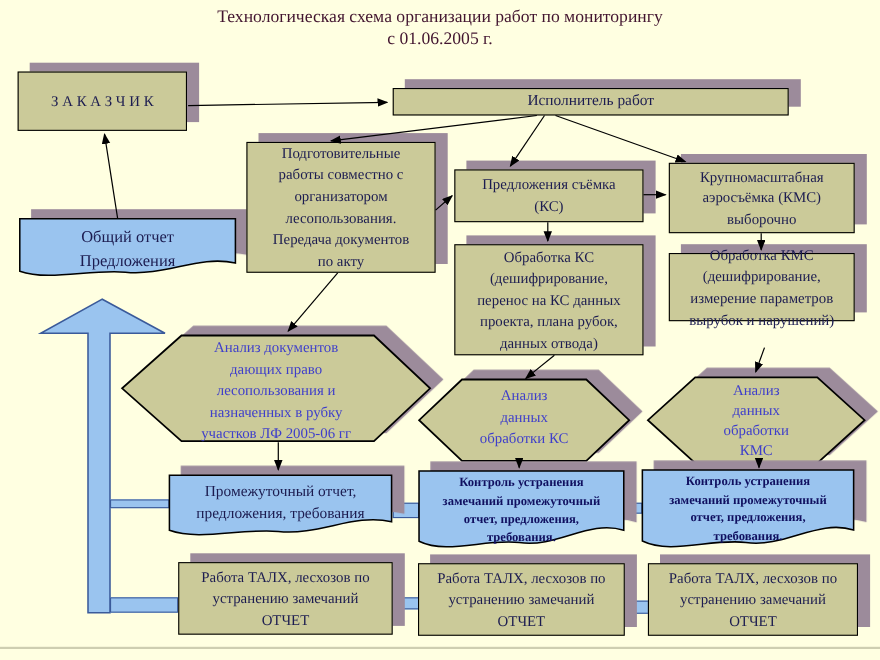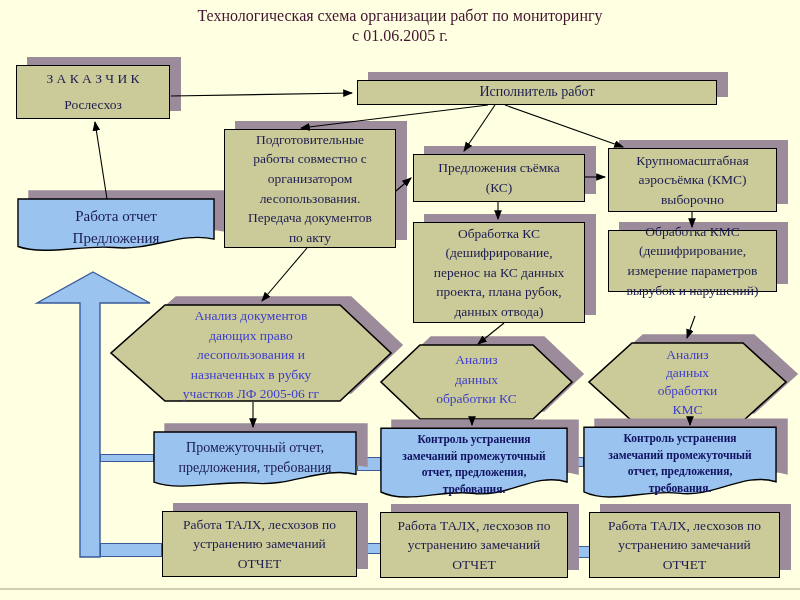--- a/index.html
+++ b/index.html
@@ -79,33 +79,32 @@
   <div class="blue-bar" style="left:100px;top:454px;width:54px;height:8px"></div>
   <div class="blue-bar" style="left:100px;top:543px;width:62px;height:14px"></div>
   <div class="blue-bar" style="left:357px;top:457px;width:24px;height:14px"></div>
   <div class="blue-bar" style="left:568px;top:457px;width:16px;height:10px"></div>
   <div class="blue-bar" style="left:357px;top:543px;width:24px;height:11px"></div>
   <div class="blue-bar" style="left:568px;top:546px;width:22px;height:12px"></div>
 
   <div class="rect-node" style="left:16px;top:65px;width:154px;height:54px">
     <div class="node-text customer-inner">
       <span>З А К А З Ч И К</span>
-      <span>Рослесхоз</span>
     </div>
   </div>
 
   <div class="rect-node" style="left:357px;top:80px;width:360px;height:25px">
     <div class="node-text" style="font-size:14px">Исполнитель работ</div>
   </div>
 
   <div class="shape-node" style="left:17px;top:198px;width:198px;height:56px">
     <svg viewBox="0 0 200 60" preserveAspectRatio="none">
       <path class="blue-shape" vector-effect="non-scaling-stroke" d="M1,1 L199,1 L199,44 C165,36 135,57 98,53 C65,50 28,62 1,52 Z"></path>
     </svg>
-    <div class="node-text" style="padding-top:8px;font-size:15px">Работа отчет
+    <div class="node-text" style="padding-top:8px;font-size:15px">Общий отчет
 Предложения</div>
   </div>
 
   <div class="rect-node" style="left:224px;top:129px;width:172px;height:119px">
     <div class="node-text">Подготовительные
 работы совместно с
 организатором
 лесопользования.
 Передача документов
 по акту</div>

